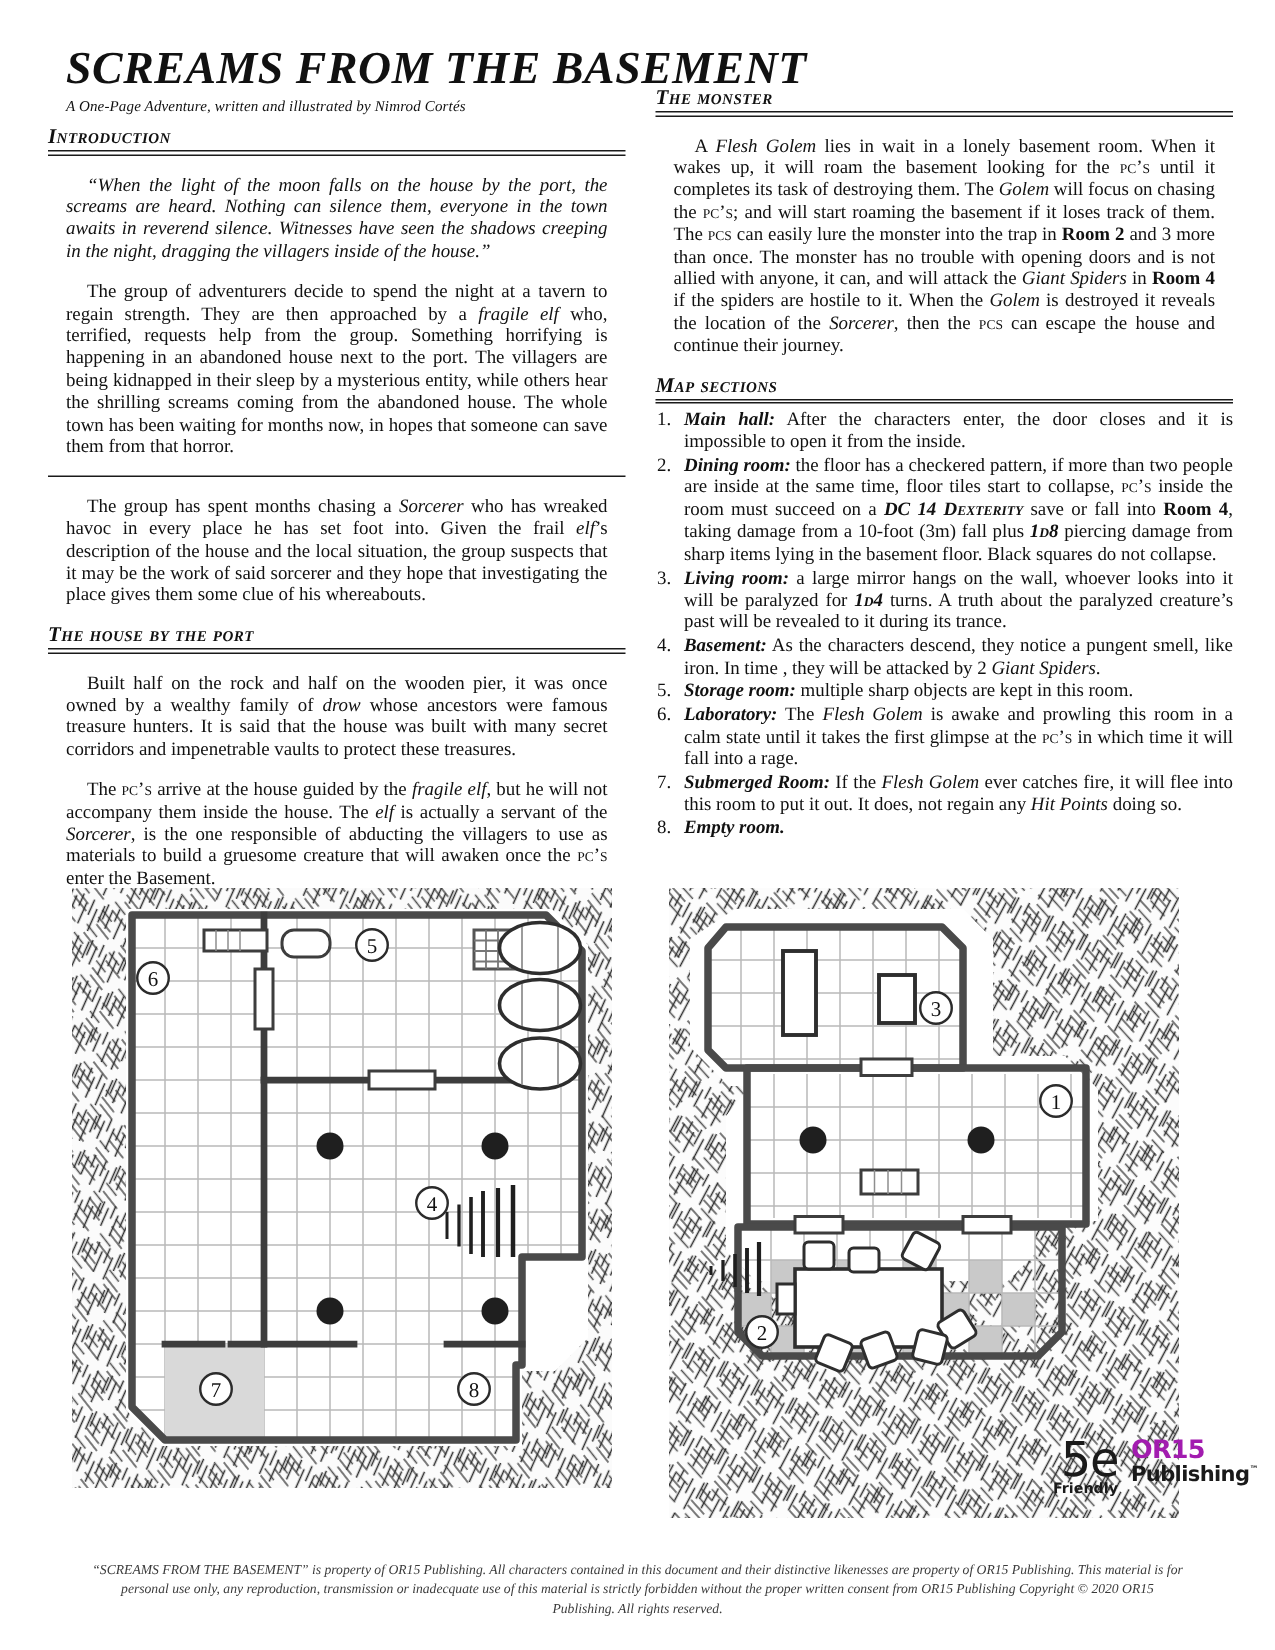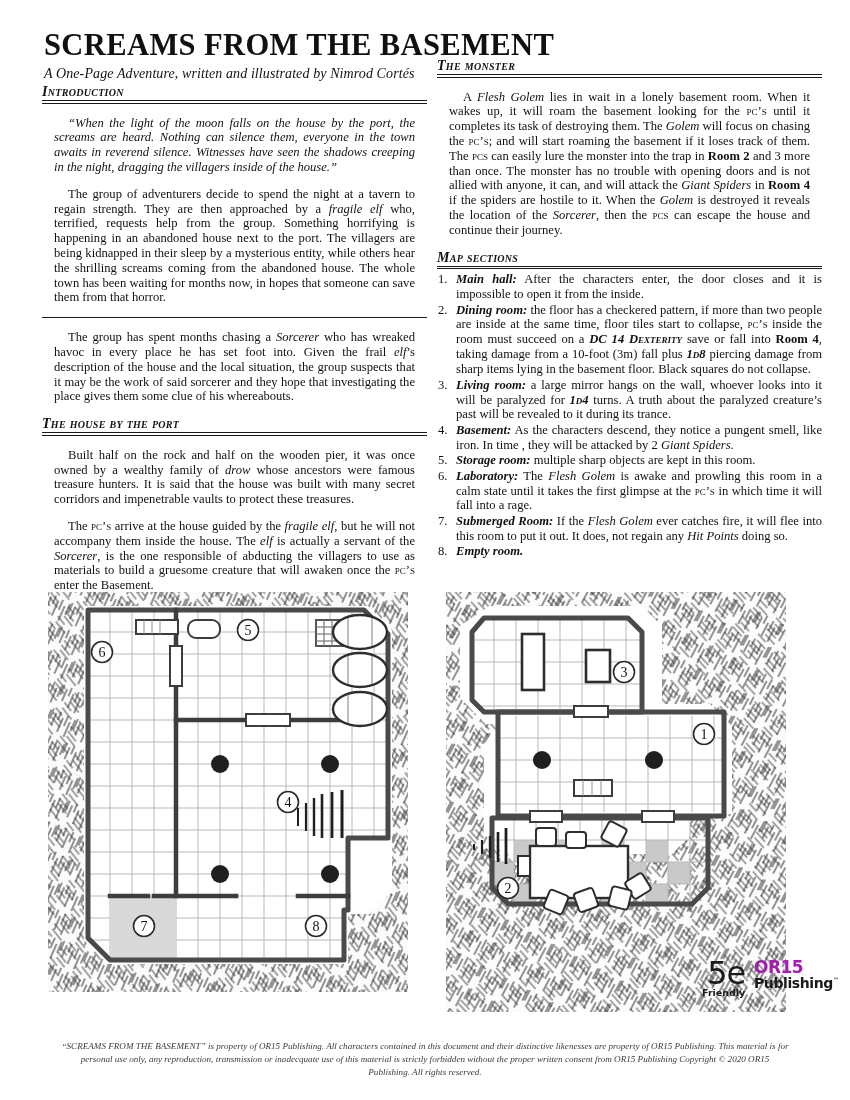--- a/index.html
+++ b/index.html
@@ -5,30 +5,30 @@
   html,body{margin:0;padding:0;background:#fff;}
   body{
     width:850px;height:1100px;position:relative;overflow:hidden;
     font-family:"Liberation Serif","DejaVu Serif",serif;color:#111;
   }
   .page{position:absolute;inset:0;}
 
   
   .masthead{position:absolute;left:44px;top:30px;width:762px;}
   .title{
-    font-size:30.5px;font-weight:bold;
+    font-size:30.5px;font-weight:bold;font-style:italic;
     letter-spacing:.4px;line-height:1;margin:0;white-space:nowrap;
   }
   .subtitle{
-    font-size:14px;font-style:italic;margin-top:5px;letter-spacing:.1px;
+    font-size:10px;font-style:italic;margin-top:5px;letter-spacing:.1px;
   }
 
   
   .col{position:absolute;width:385px;}
-  .col-left{left:42px;top:84px;}
+  .col-left{left:32px;top:84px;}
   .col-right{left:437px;top:58px;}
 
   h2.sec{
     margin:0 0 1px 0;padding:0;
     font-size:14px;font-weight:bold;font-style:italic;
     font-variant:small-caps;letter-spacing:.3px;
     border-bottom:1.6px solid #1a1a1a;
     line-height:1.15;
   }
   .sec-wrap{margin-bottom:9px;}

